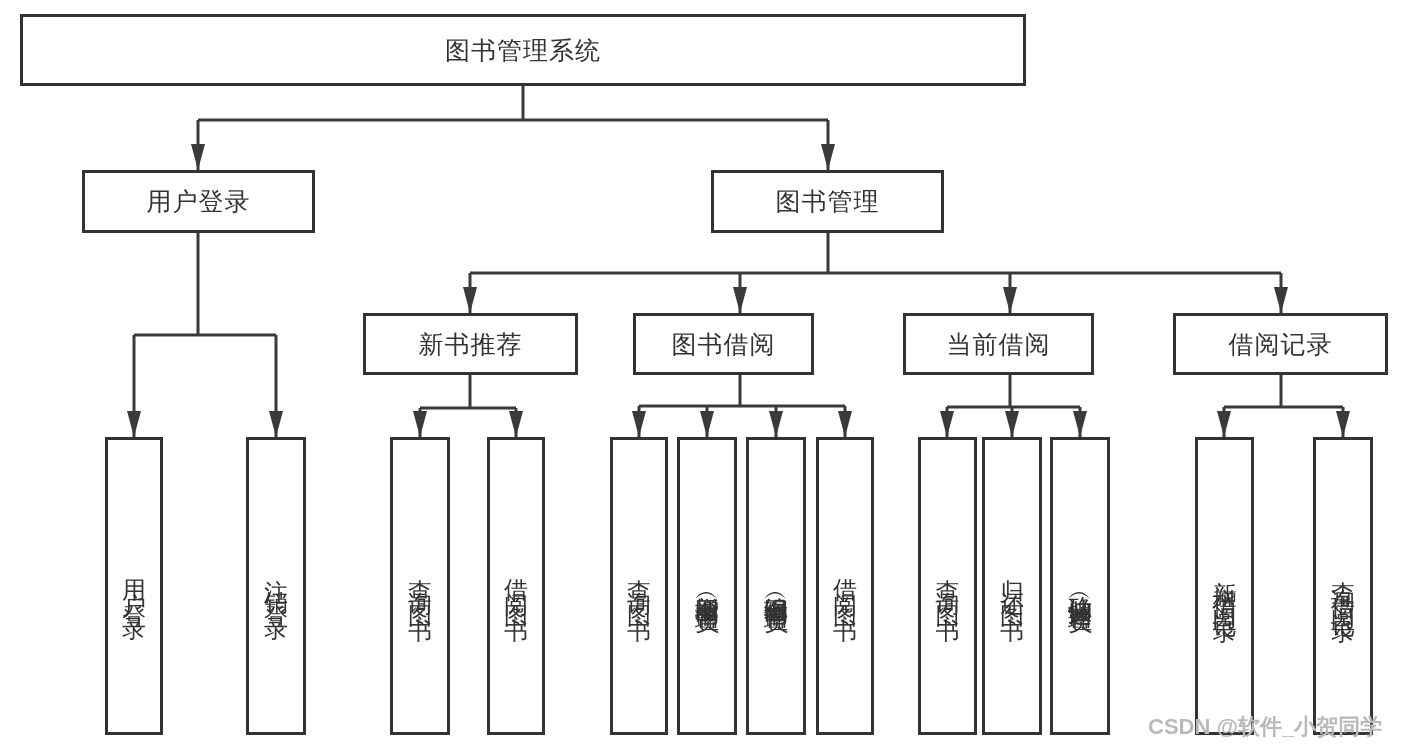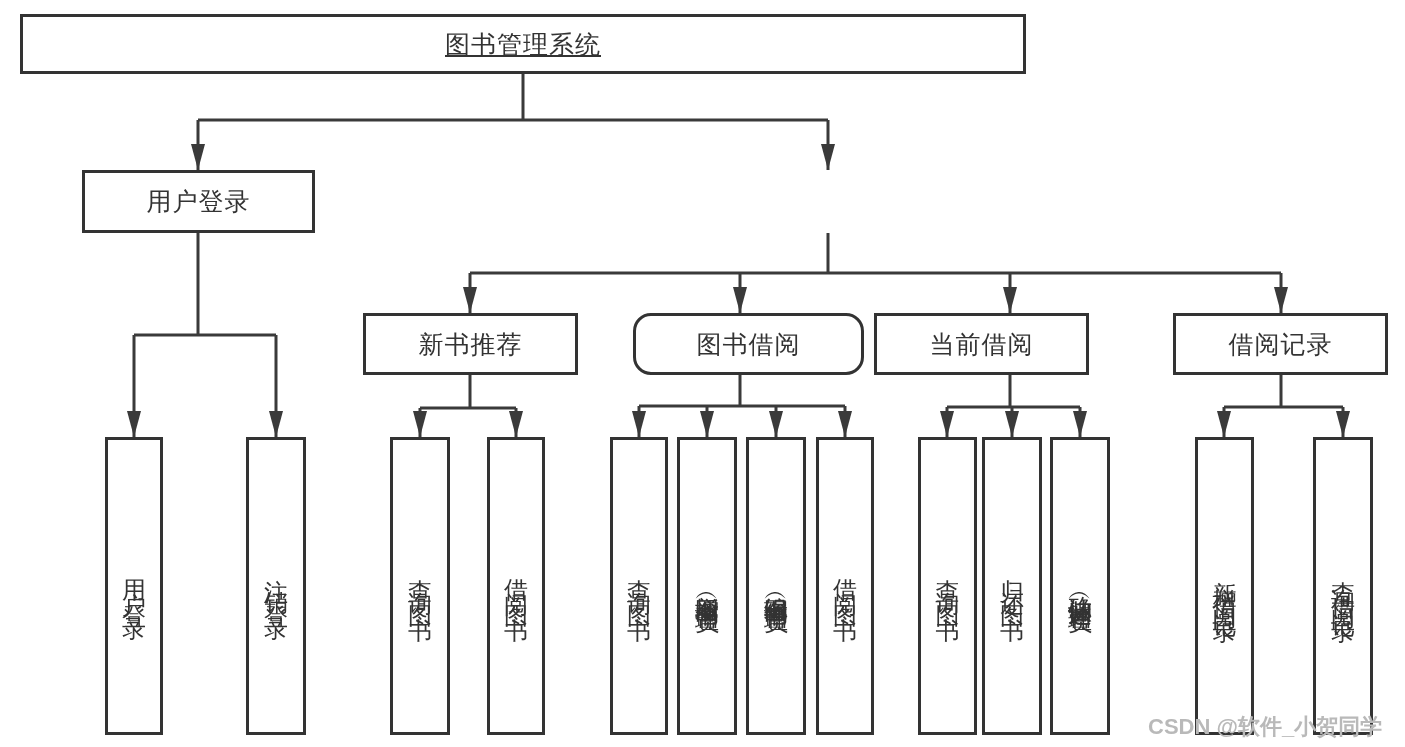--- a/index.html
+++ b/index.html
@@ -101,35 +101,38 @@
       <polygon points="769,411 783,411 776,437"></polygon>
       <polygon points="838,411 852,411 845,437"></polygon>
       <polygon points="940,411 954,411 947,437"></polygon>
       <polygon points="1005,411 1019,411 1012,437"></polygon>
       <polygon points="1073,411 1087,411 1080,437"></polygon>
       <polygon points="1217,411 1231,411 1224,437"></polygon>
       <polygon points="1336,411 1350,411 1343,437"></polygon>
     </g>
   </svg>
 
-  <div class="box" style="left:20px; top:14px; width:1006px; height:60px;text-decoration:underline;">
+  <div class="box" style="left:20px; top:14px; width:1006px; height:72px;">
     <span class="hlabel">图书管理系统</span>
   </div>
 
   <div class="box" style="left:82px; top:170px; width:233px; height:63px;">
     <span class="hlabel">用户登录</span>
   </div>
+  <div class="box" style="left:711px; top:170px; width:233px; height:63px;">
+    <span class="hlabel">图书管理</span>
+  </div>
 
   <div class="box" style="left:363px; top:313px; width:215px; height:62px;justify-content:center;">
     <span class="hlabel">新书推荐</span>
   </div>
-  <div class="box" style="left:633px; top:313px; width:231px; height:62px;border-radius:18px;">
+  <div class="box" style="left:633px; top:313px; width:181px; height:62px;">
     <span class="hlabel">图书借阅</span>
   </div>
-  <div class="box" style="left:874px; top:313px; width:215px; height:62px;">
+  <div class="box" style="left:903px; top:313px; width:191px; height:62px;">
     <span class="hlabel">当前借阅</span>
   </div>
   <div class="box" style="left:1173px; top:313px; width:215px; height:62px;">
     <span class="hlabel">借阅记录</span>
   </div>
 
   <div class="box" style="left:105px; top:437px; width:58px; height:298px;">
     <span class="vtext ls-wide">用户登录</span>
   </div>
   <div class="box" style="left:246px; top:437px; width:60px; height:298px;">

